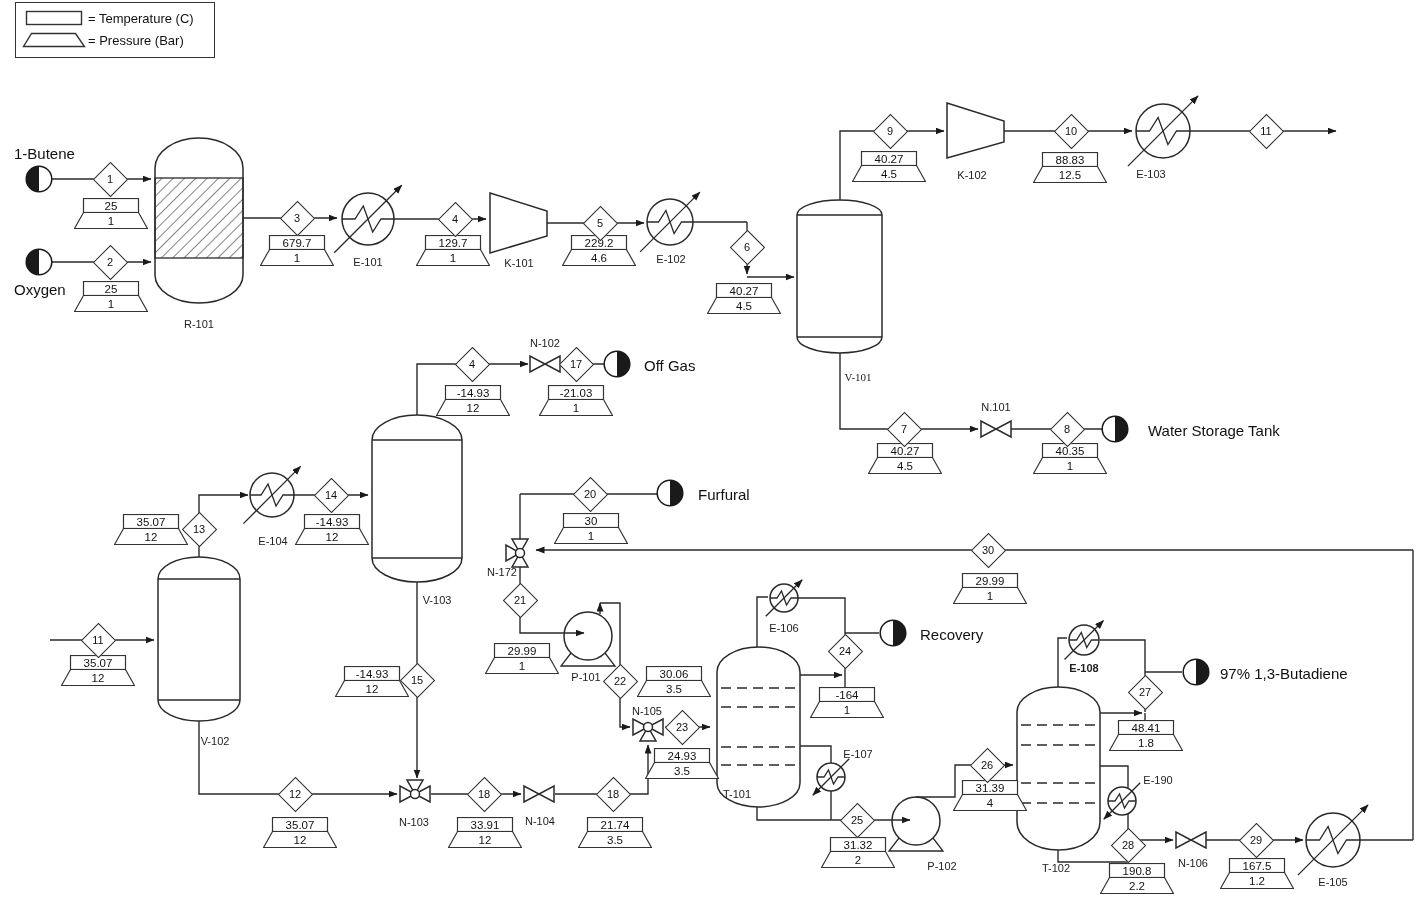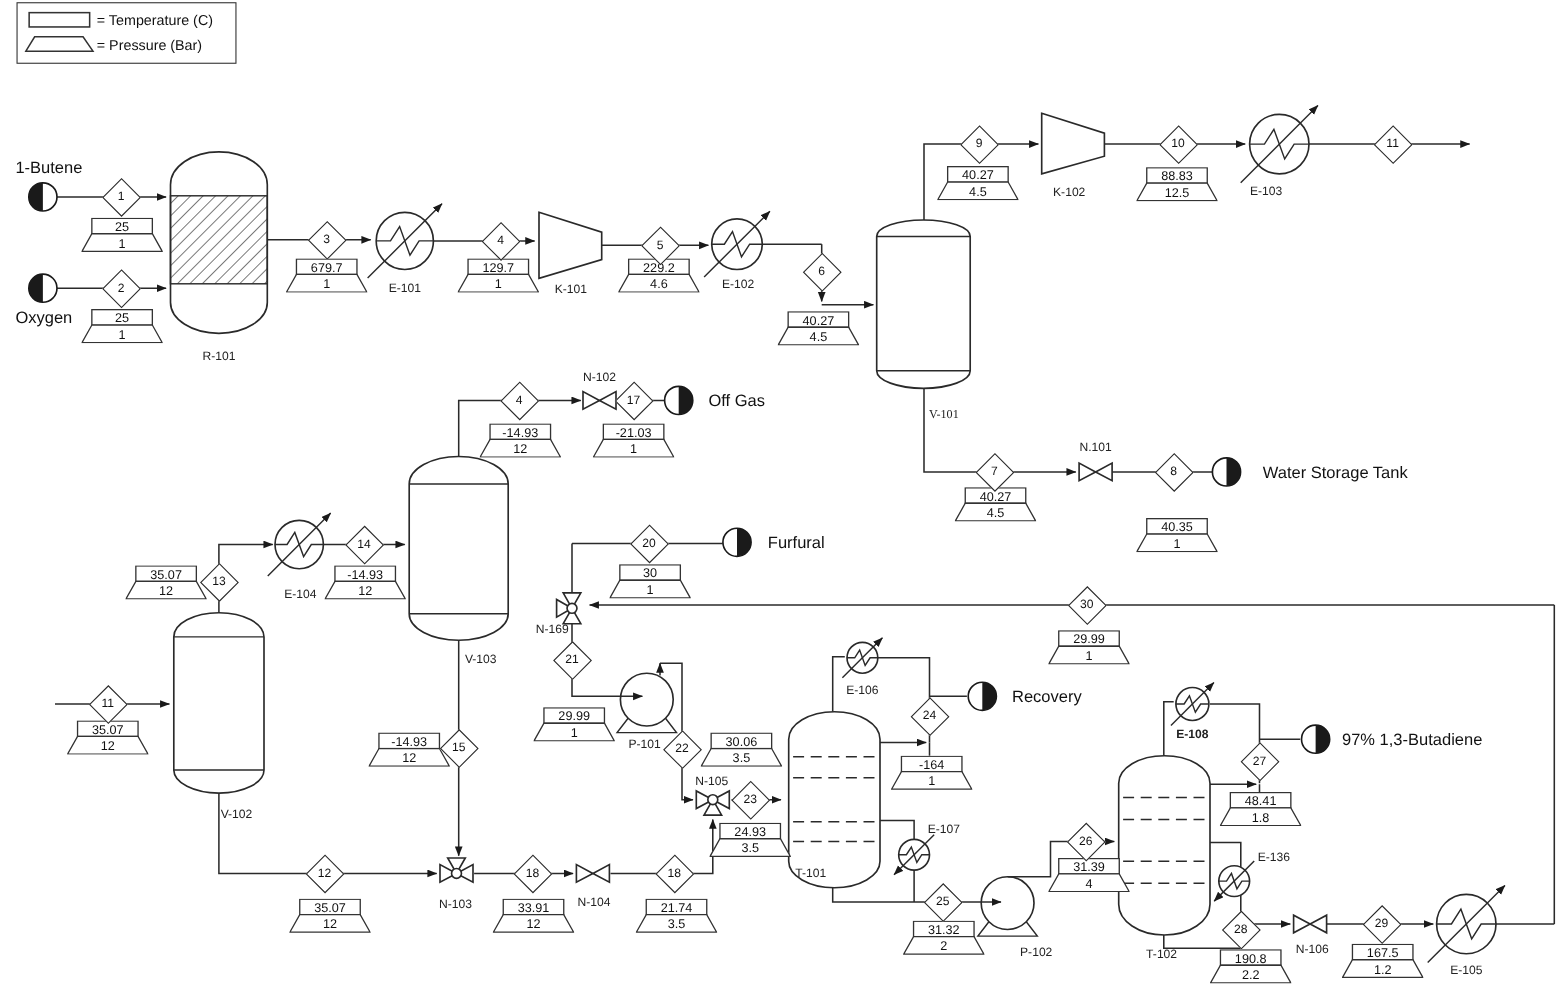--- a/index.html
+++ b/index.html
@@ -317,21 +317,21 @@
       <div class="ptag" style="left: 868px; top: 443px; position: absolute;"><svg width="74" height="31">
           <rect class="tg" x="9.5" y="0.5" width="55" height="14"></rect>
           <path class="tg" d="M9.5 14.5 H64.5 L73.5 30.5 H0.5 Z"></path>
           <text x="37" y="12" text-anchor="middle">40.27</text>
           <text x="37" y="27" text-anchor="middle">4.5</text>
         </svg></div>
       <div class="diamond" style="left: 1050px; top: 412px; position: absolute;">
         <span class="sq"></span>
         <span class="n">8</span>
       </div>
-      <div class="ptag" style="left: 1033px; top: 443px; position: absolute; margin-top: 28px;"><svg width="74" height="31">
+      <div class="ptag" style="left: 1033px; top: 443px; position: absolute;"><svg width="74" height="31">
           <rect class="tg" x="9.5" y="0.5" width="55" height="14"></rect>
           <path class="tg" d="M9.5 14.5 H64.5 L73.5 30.5 H0.5 Z"></path>
           <text x="37" y="12" text-anchor="middle">40.35</text>
           <text x="37" y="27" text-anchor="middle">1</text>
         </svg></div>
       <div class="diamond" style="left: 873px; top: 114px; position: absolute;">
         <span class="sq"></span>
         <span class="n">9</span>
       </div>
       <div class="ptag" style="left: 852px; top: 151px; position: absolute;"><svg width="74" height="31">
@@ -597,25 +597,25 @@
       <div class="equip-label" style="left: 1151px; top: 174px; position: absolute;">E-103</div>
       <div class="equip-label" style="left: 858px; top: 377px; position: absolute; font-family: Liberation Serif, serif;">V-101</div>
       <div class="equip-label" style="left: 996px; top: 407px; position: absolute;">N.101</div>
       <div class="equip-label" style="left: 545px; top: 343px; position: absolute;">N-102</div>
       <div class="equip-label" style="left: 273px; top: 541px; position: absolute;">E-104</div>
       <div class="equip-label" style="left: 437px; top: 600px; position: absolute;">V-103</div>
       <div class="equip-label" style="left: 215px; top: 741px; position: absolute;">V-102</div>
       <div class="equip-label" style="left: 414px; top: 822px; position: absolute;">N-103</div>
       <div class="equip-label" style="left: 540px; top: 821px; position: absolute;">N-104</div>
       <div class="equip-label" style="left: 647px; top: 711px; position: absolute;">N-105</div>
-      <div class="equip-label" style="left: 502px; top: 572px; position: absolute;">N-169</div>
+      <div class="equip-label" style="left: 502px; top: 572px; position: absolute;">N-172</div>
       <div class="equip-label" style="left: 586px; top: 677px; position: absolute;">P-101</div>
       <div class="equip-label" style="left: 737px; top: 794px; position: absolute;">T-101</div>
       <div class="equip-label" style="left: 784px; top: 628px; position: absolute;">E-106</div>
       <div class="equip-label" style="left: 858px; top: 754px; position: absolute;">E-107</div>
       <div class="equip-label" style="left: 918px; top: 866px; position: absolute; padding-left: 48px;">P-102</div>
       <div class="equip-label" style="left: 1056px; top: 868px; position: absolute;">T-102</div>
       <div class="equip-label" style="left: 1084px; top: 668px; position: absolute; font-weight: bold;">E-108</div>
-      <div class="equip-label" style="left: 1158px; top: 780px; position: absolute;">E-136</div>
+      <div class="equip-label" style="left: 1158px; top: 780px; position: absolute;">E-190</div>
       <div class="equip-label" style="left: 1193px; top: 863px; position: absolute;">N-106</div>
       <div class="equip-label" style="left: 1333px; top: 882px; position: absolute;">E-105</div>
     </div>
 </div>
 
 </body></html>

